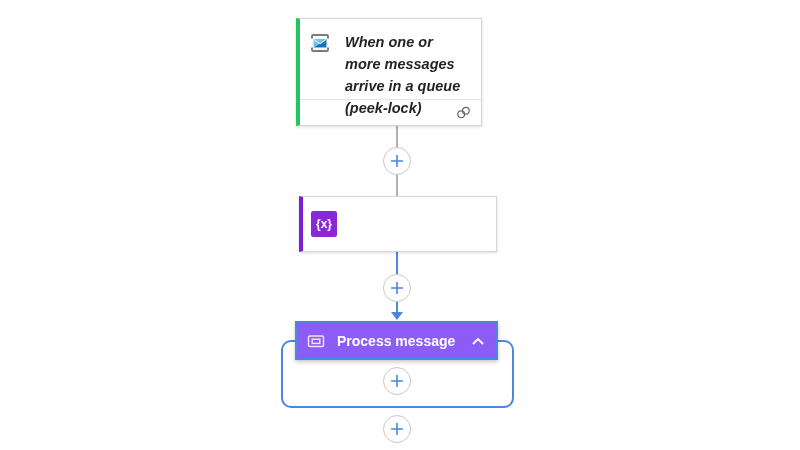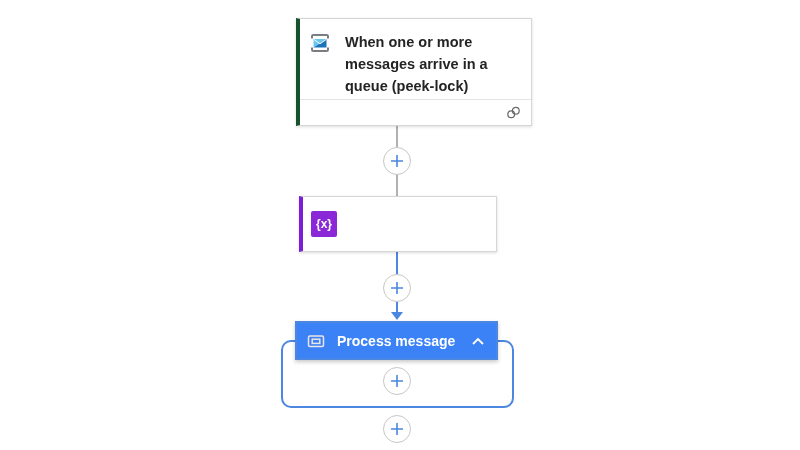--- a/index.html
+++ b/index.html
@@ -14,21 +14,21 @@
   .arrow-down{
     position:absolute;width:0;height:0;z-index:0;
     border-left:6px solid transparent;border-right:6px solid transparent;
     border-top:8px solid #4b86e0;
   }
   
   .card{
     position:absolute;background:#fff;box-sizing:border-box;
     border:1px solid #d8d6d4;box-shadow:0 1px 3px rgba(0,0,0,.14);z-index:2;
   }
-  .card.trigger{left:296px;top:18px;width:236px;height:108px;border-left:4px solid #14532d;}
+  .card.trigger{left:296px;top:18px;width:186px;height:108px;border-left:4px solid #22c55e;font-style:italic;}
   .trigger-body{display:flex;gap:13px;padding:12px 10px 0 8px;align-items:flex-start;}
   .title{
     font-size:14.5px;font-weight:600;line-height:22px;color:#242424;
   }
   .card-footer{
     position:absolute;left:0;right:0;bottom:0;height:26px;
     border-top:1px solid #e6e4e2;display:flex;align-items:center;
     justify-content:flex-end;padding-right:10px;box-sizing:border-box;
   }
   .card.action{
@@ -49,21 +49,21 @@
     padding:0;cursor:pointer;z-index:4;
   }
   
   .scope-box{
     position:absolute;left:281px;top:340px;width:233px;height:68px;
     border:2px solid #4b86e0;border-radius:10px;background:#fff;
     box-sizing:border-box;z-index:1;
   }
   .scope-header{
     position:absolute;left:295px;top:321px;width:203px;height:39px;
-    background:#3b82f6;border:2px solid #4b86e0;box-sizing:border-box;
+    background:#8b5cf6;border:2px solid #4b86e0;box-sizing:border-box;
     display:flex;align-items:center;gap:12px;padding:0 8px 0 10px;
     box-shadow:0 2px 4px rgba(0,0,0,.22);z-index:3;cursor:pointer;
   }
   .scope-title{color:#fff;font-size:14px;font-weight:600;flex:1;white-space:nowrap;}
   .chevron-btn{
     background:transparent;border:none;padding:0;width:20px;height:20px;
     display:flex;align-items:center;justify-content:center;cursor:pointer;
   }
   .icon{display:inline-flex;flex:0 0 auto;}
 </style>

